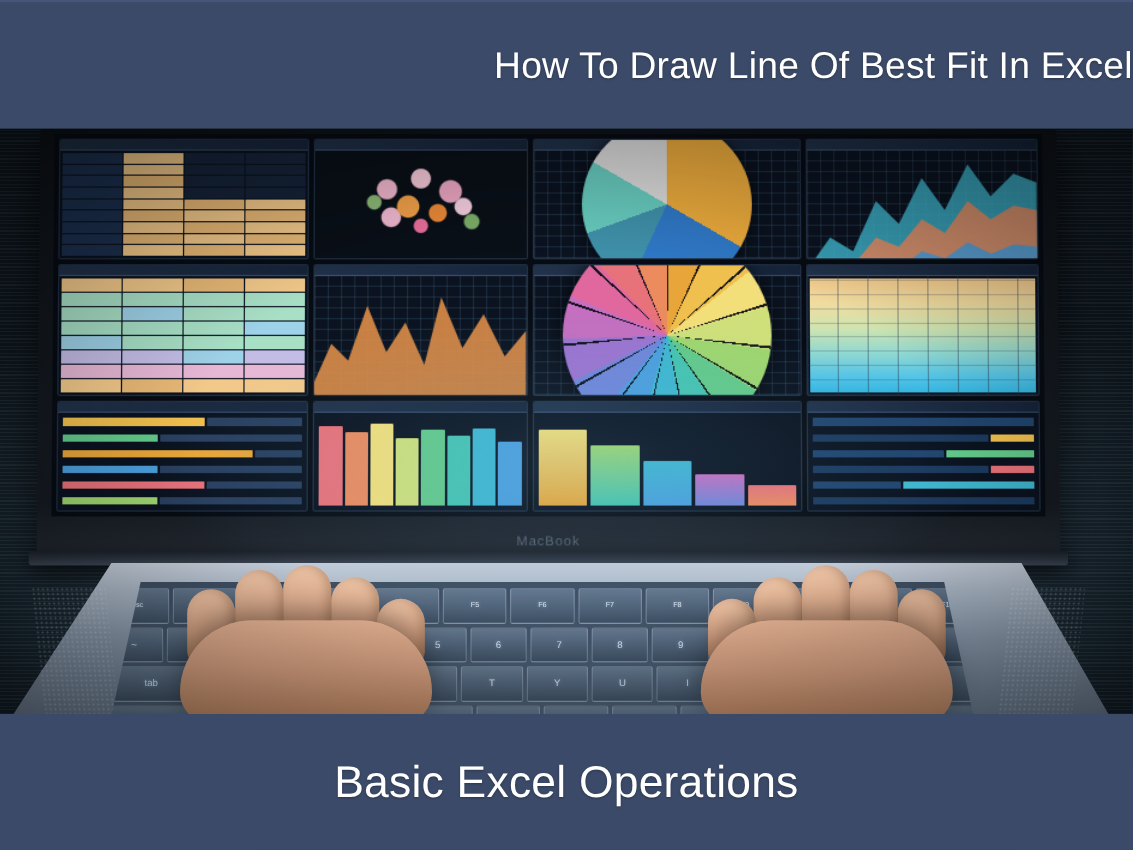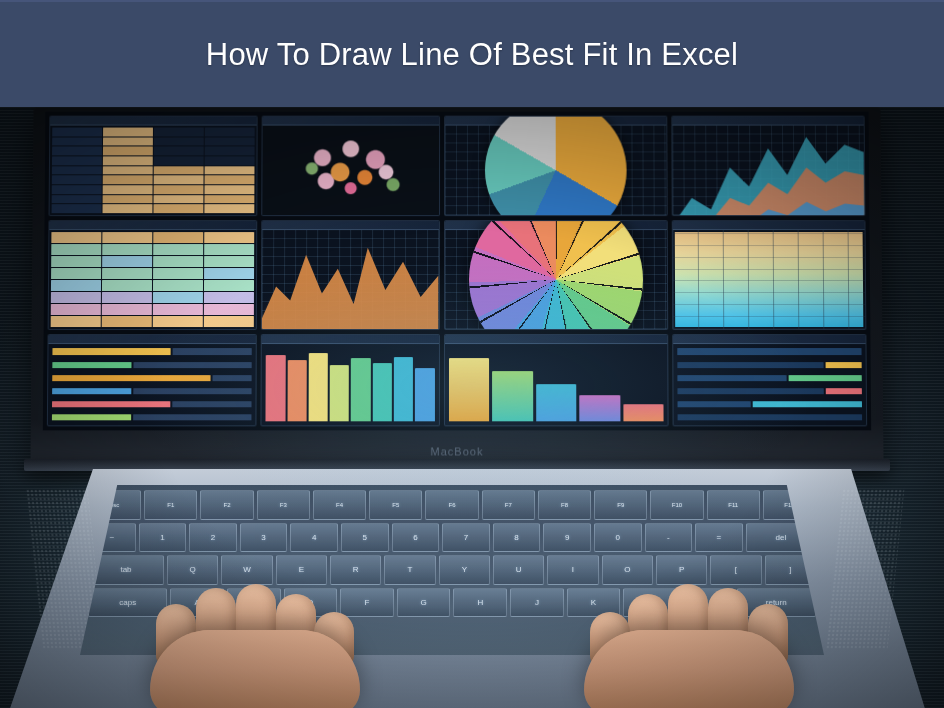--- a/index.html
+++ b/index.html
@@ -17,21 +17,21 @@
     border-top:2px solid #46557a;
   }
 
   
   .banner{
     background:#3b4a68;
     display:flex; align-items:center; justify-content:center;
     flex:0 0 auto;
     position:relative; z-index:5;
   }
-  .banner-top{ height:105px; }
+  .banner-top{ height:105px;justify-content:flex-end; }
   .banner-bottom{ height:113px; }
   .banner-title{
     color:#ffffff;
     font-weight:400;
     letter-spacing:0.2px;
     text-align:center;
     white-space:nowrap;
     text-shadow:0 1px 2px rgba(0,0,0,.28);
   }
   .banner-top .banner-title{ font-size:31px; }
@@ -631,14 +631,17 @@
       <div class="finger f3"></div>
       <div class="finger f4"></div>
       <div class="finger f5"></div>
       <div class="palm"></div>
     </div>
 
     <div class="glow"></div>
     <div class="desk-vignette"></div>
   </div>
 
+  <div class="banner banner-bottom">
+    <div class="banner-title">Basic Excel Operations</div>
+  </div>
 
 </div>
 
 </body></html>

